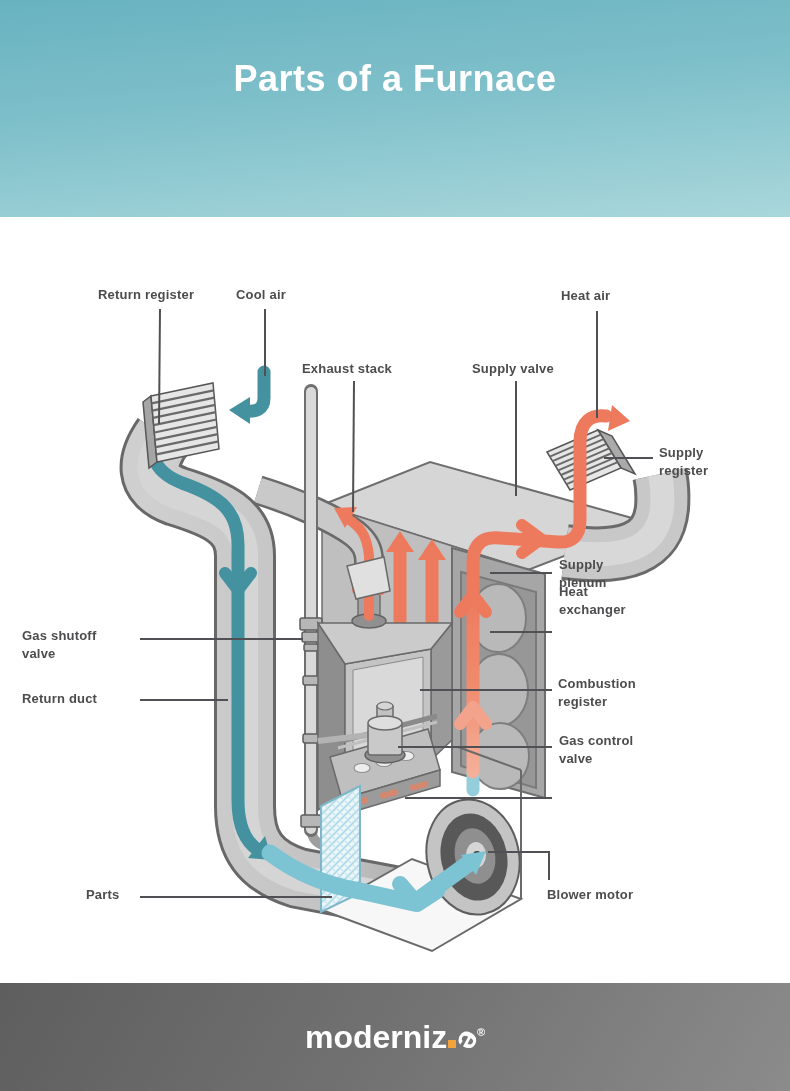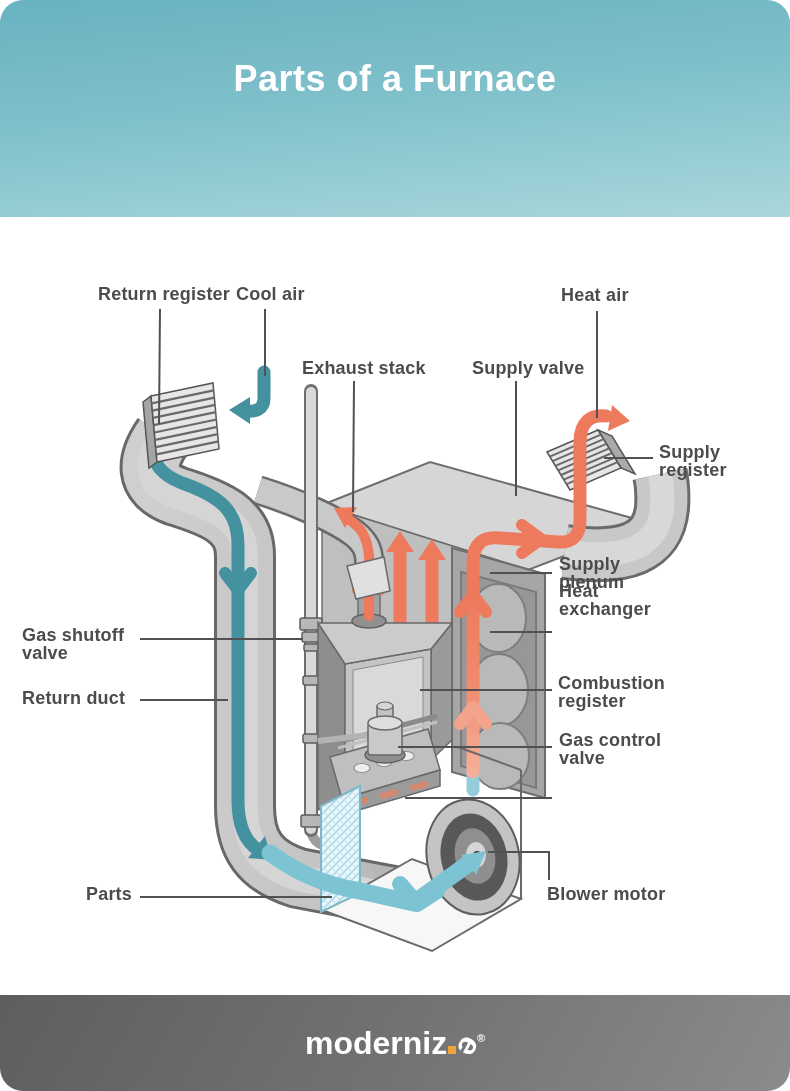--- a/index.html
+++ b/index.html
@@ -1,44 +1,44 @@
 <!DOCTYPE html>
 <html><head>
 <meta charset="utf-8">
 <style>
   html,body{margin:0;padding:0;background:#ffffff;}
   #page{position:relative;width:790px;height:1091px;margin:0 auto;background:#ffffff;overflow:hidden;
-        font-family:"Liberation Sans",sans-serif;border-radius:23px;}
+        font-family:"Liberation Sans",sans-serif;}
   
   #header{position:absolute;left:0;top:0;width:790px;height:217px;
           background:linear-gradient(175deg,#68b2c0 0%,#7fc0ca 45%,#a9d7db 100%);}
   #title{padding-top:54px;text-align:center;font-weight:700;font-size:36px;line-height:50px;
          color:#ffffff;letter-spacing:.5px;}
   
   #art{position:absolute;left:0;top:0;width:790px;height:1091px;}
   
-  .lbl{position:absolute;font-weight:700;font-size:18px;line-height:17.5px;color:#4c4c4e;
+  .lbl{position:absolute;font-weight:700;font-size:13px;line-height:17.5px;color:#4c4c4e;
        letter-spacing:.2px;white-space:pre-line;}
   #lbl-return-register{left:98px;top:286px}
   #lbl-cool-air{left:236px;top:286px}
   #lbl-exhaust-stack{left:302px;top:360px}
   #lbl-supply-duct{left:472px;top:360px}
   #lbl-warm-air{left:561px;top:287px}
   #lbl-supply-register{left:659px;top:444px}
   #lbl-supply-plenum{left:559px;top:556px}
   #lbl-heat-exchanger{left:559px;top:583px}
   #lbl-combustion-chamber{left:558px;top:675px}
   #lbl-gas-control-valve{left:559px;top:732px}
   #lbl-plane-sensor{left:559px;top:787px}
   #lbl-blower-motor{left:547px;top:886px}
   #lbl-gas-shutoff{left:22px;top:627px}
   #lbl-return-duct{left:22px;top:690px}
   #lbl-filter{left:86px;top:886px}
   
-  #footer{position:absolute;left:0;bottom:0;width:790px;height:96px;
+  #footer{position:absolute;left:0;bottom:0;width:790px;height:108px;
           background:linear-gradient(120deg,#5e5e5e 0%,#727272 50%,#8b8b8b 100%);
           display:flex;align-items:center;justify-content:center;}
   #logo{color:#ffffff;font-weight:700;font-size:32px;letter-spacing:0;display:flex;align-items:baseline;}
   #logo .sq{display:inline-block;width:8px;height:8px;background:#f2a33c;margin:0 1px 1px 1px;}
   #logo .rot-e{display:inline-block;transform:rotate(118deg) translate(1px,-1px);transform-origin:55% 55%;}
   #logo sup{font-size:11px;margin-left:2px;transform:translateY(-12px);}
 </style>
 </head>
 <body>
 

